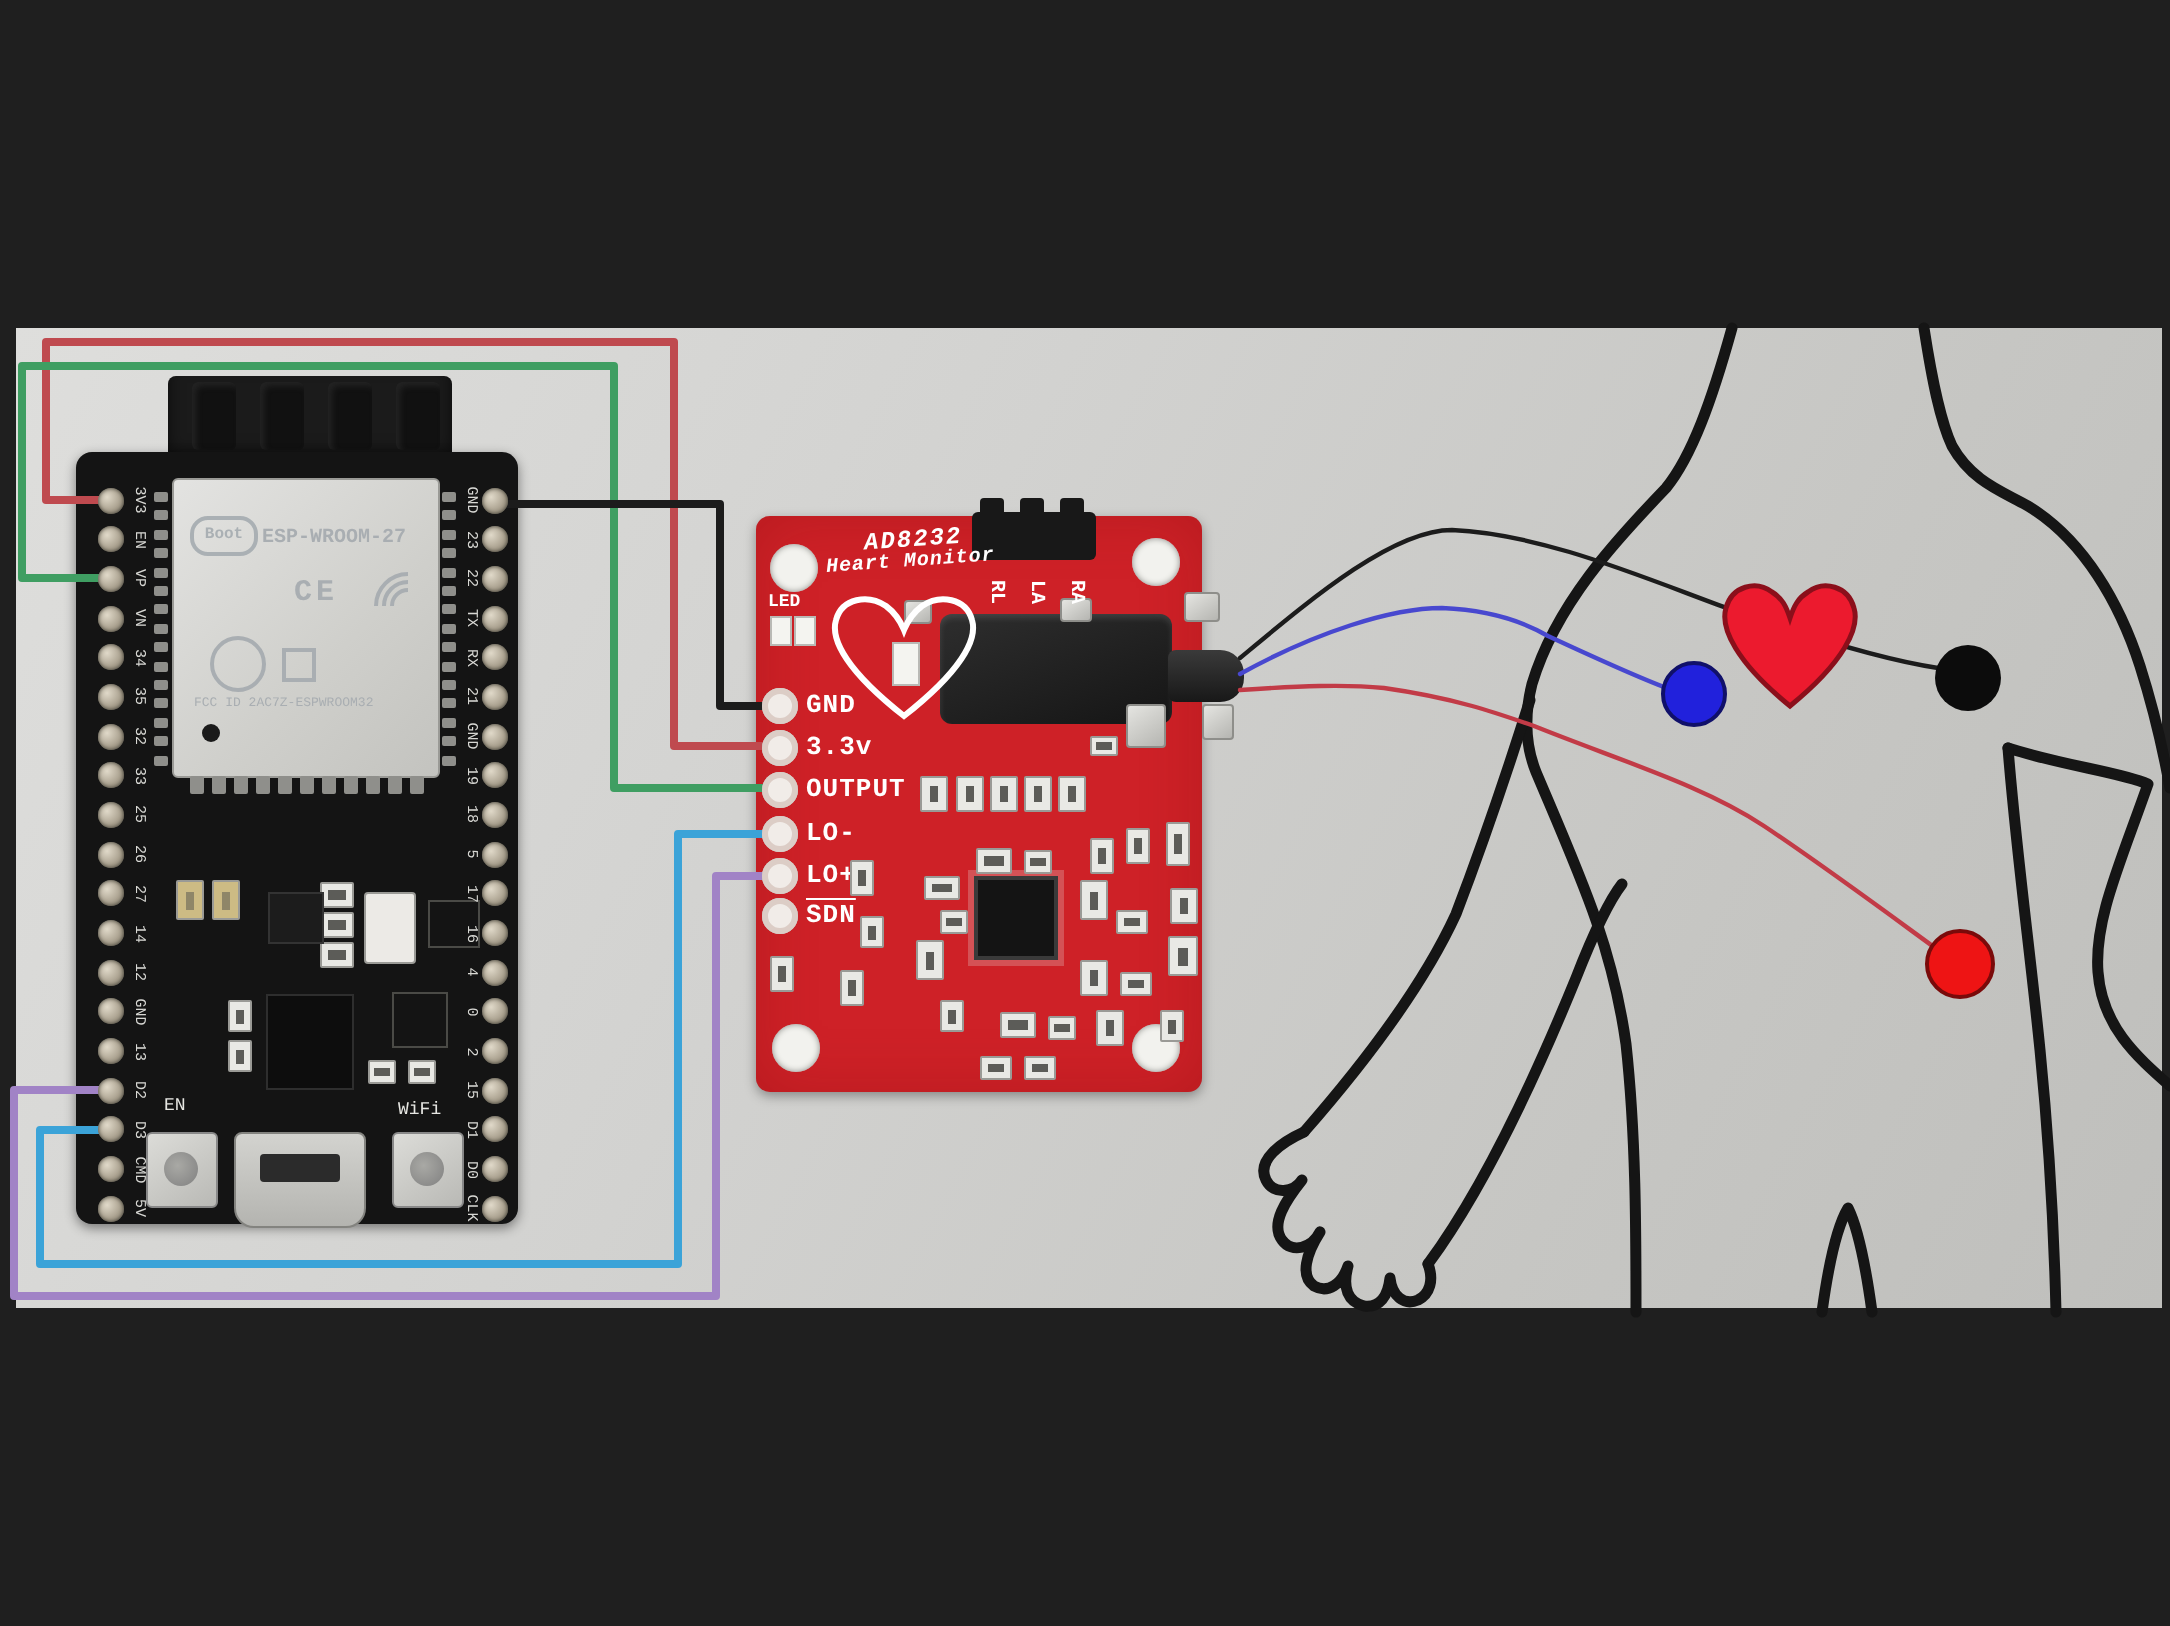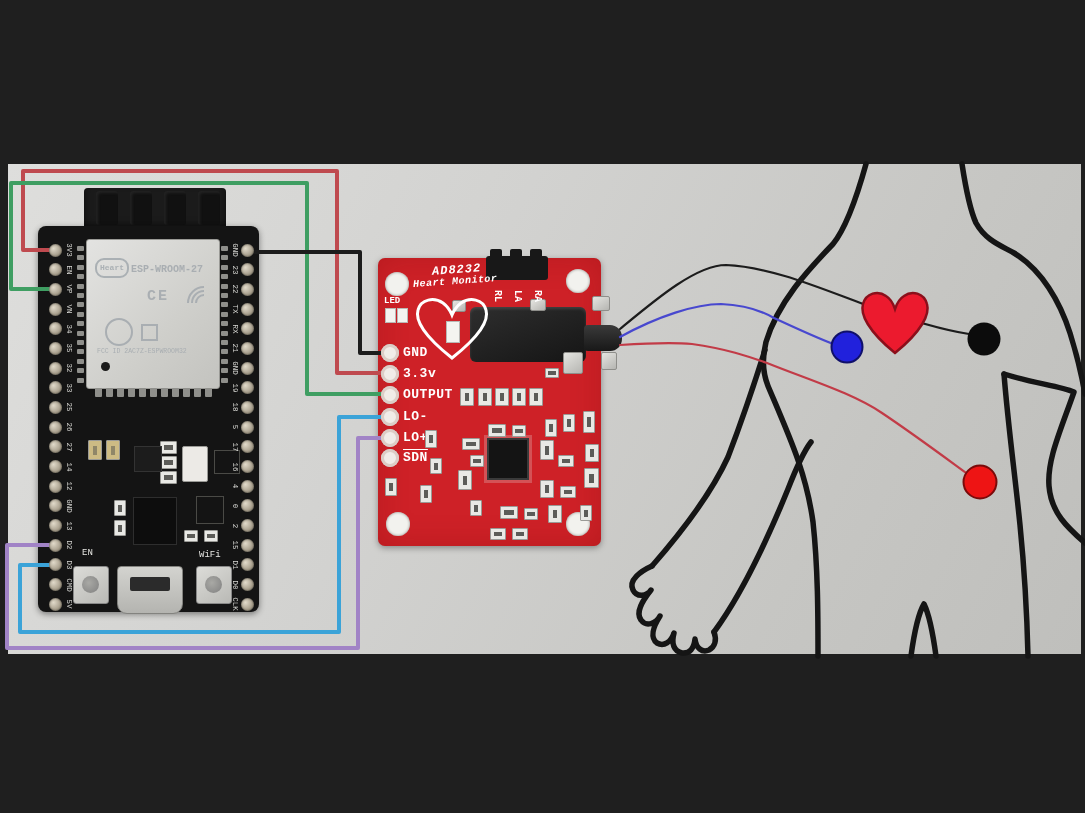--- a/index.html
+++ b/index.html
@@ -58,21 +58,21 @@
     <div class="hdr-slot" style="left:12px"></div>
     <div class="hdr-slot" style="left:46px"></div>
     <div class="hdr-slot" style="left:80px"></div>
     <div class="hdr-slot" style="left:114px"></div>
     <div class="abs" style="left:56px;top:40px;font-size:7px;color:#cfcfcb">K</div>
     <div class="abs" style="left:97px;top:42px;width:4px;height:4px;border-radius:50%;background:#b7a267"></div>
     <div class="abs" style="left:116px;top:42px;width:4px;height:4px;border-radius:50%;background:#b7a267"></div>
   </div>
   <div id="esp-board"></div>
   <div id="esp-module">
-    <div class="abs" style="left:8px;top:18px;width:30px;height:16px;border:2px solid #aab0b4;border-radius:9px;color:#aab0b4;font-size:8px;font-weight:bold;text-align:center;line-height:16px">Heart</div>
+    <div class="abs" style="left:8px;top:18px;width:30px;height:16px;border:2px solid #aab0b4;border-radius:9px;color:#aab0b4;font-size:8px;font-weight:bold;text-align:center;line-height:16px">Boot</div>
     <div class="mod-text" style="left:44px;top:24px;font-size:10px;font-weight:bold">ESP-WROOM-27</div>
     <div class="mod-text" style="left:60px;top:48px;font-size:15px;font-weight:bold;letter-spacing:2px">CE</div>
     <div class="abs" style="left:98px;top:44px;width:22px;height:22px">
       <svg width="22" height="22">
           <g fill="none" stroke="#a9aeb2" stroke-width="2">
             <path d="M3,19 A16,16 0 0,1 19,3"></path>
             <path d="M7,19 A12,12 0 0,1 19,7"></path>
             <path d="M11,19 A8,8 0 0,1 19,11"></path>
           </g>
         </svg>

